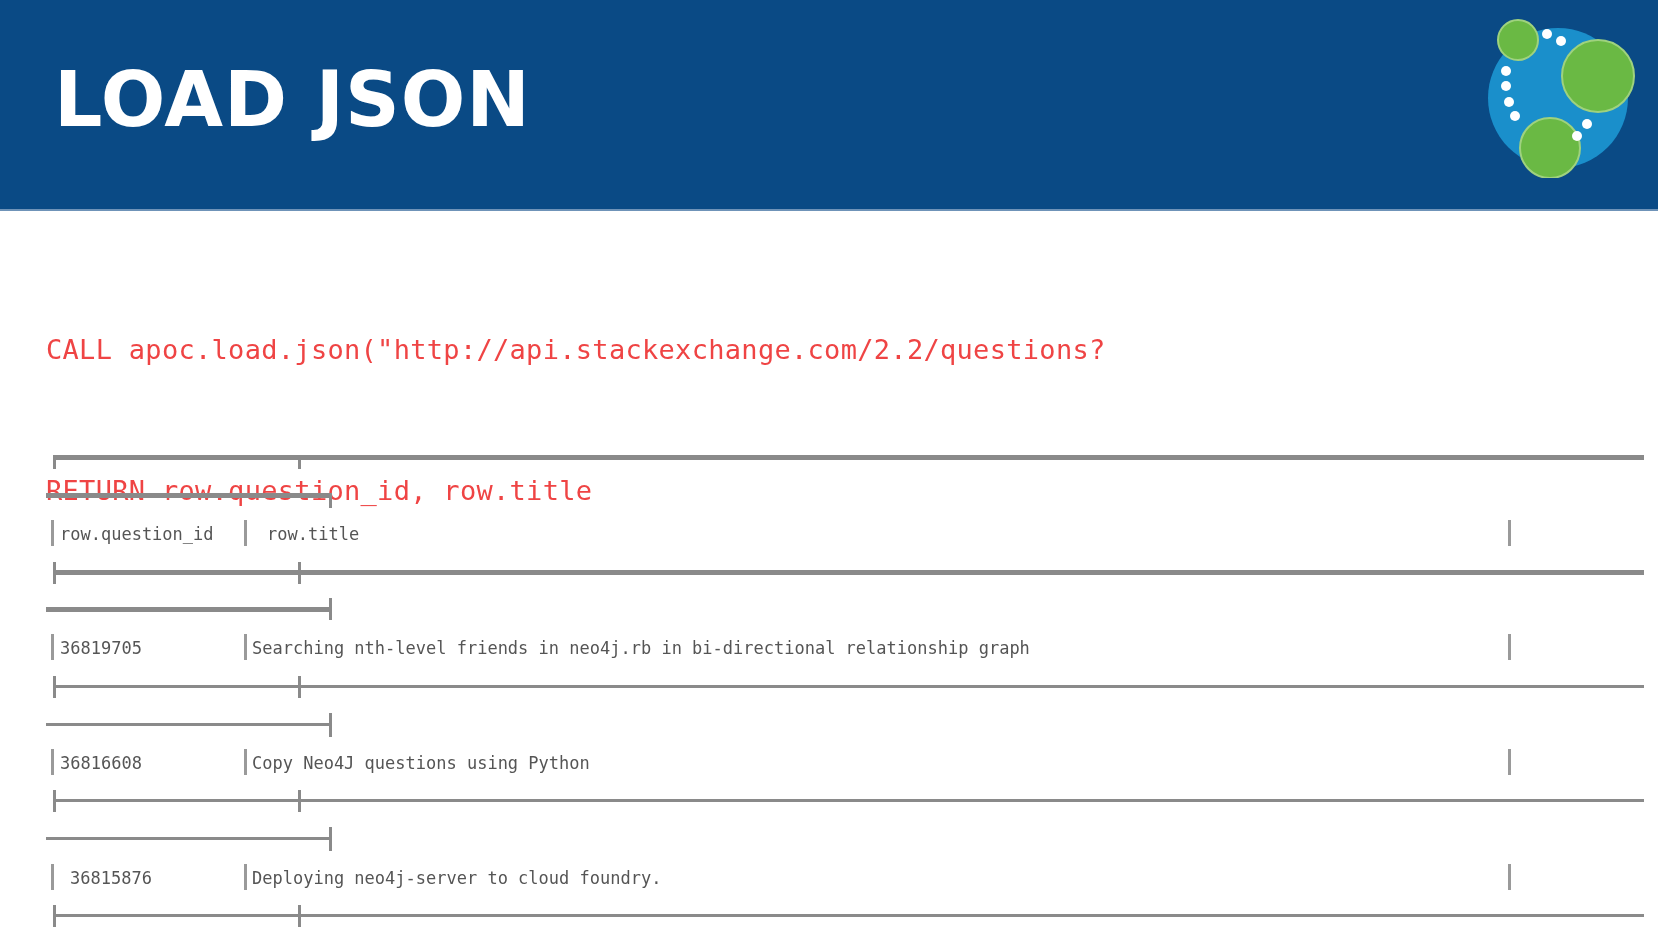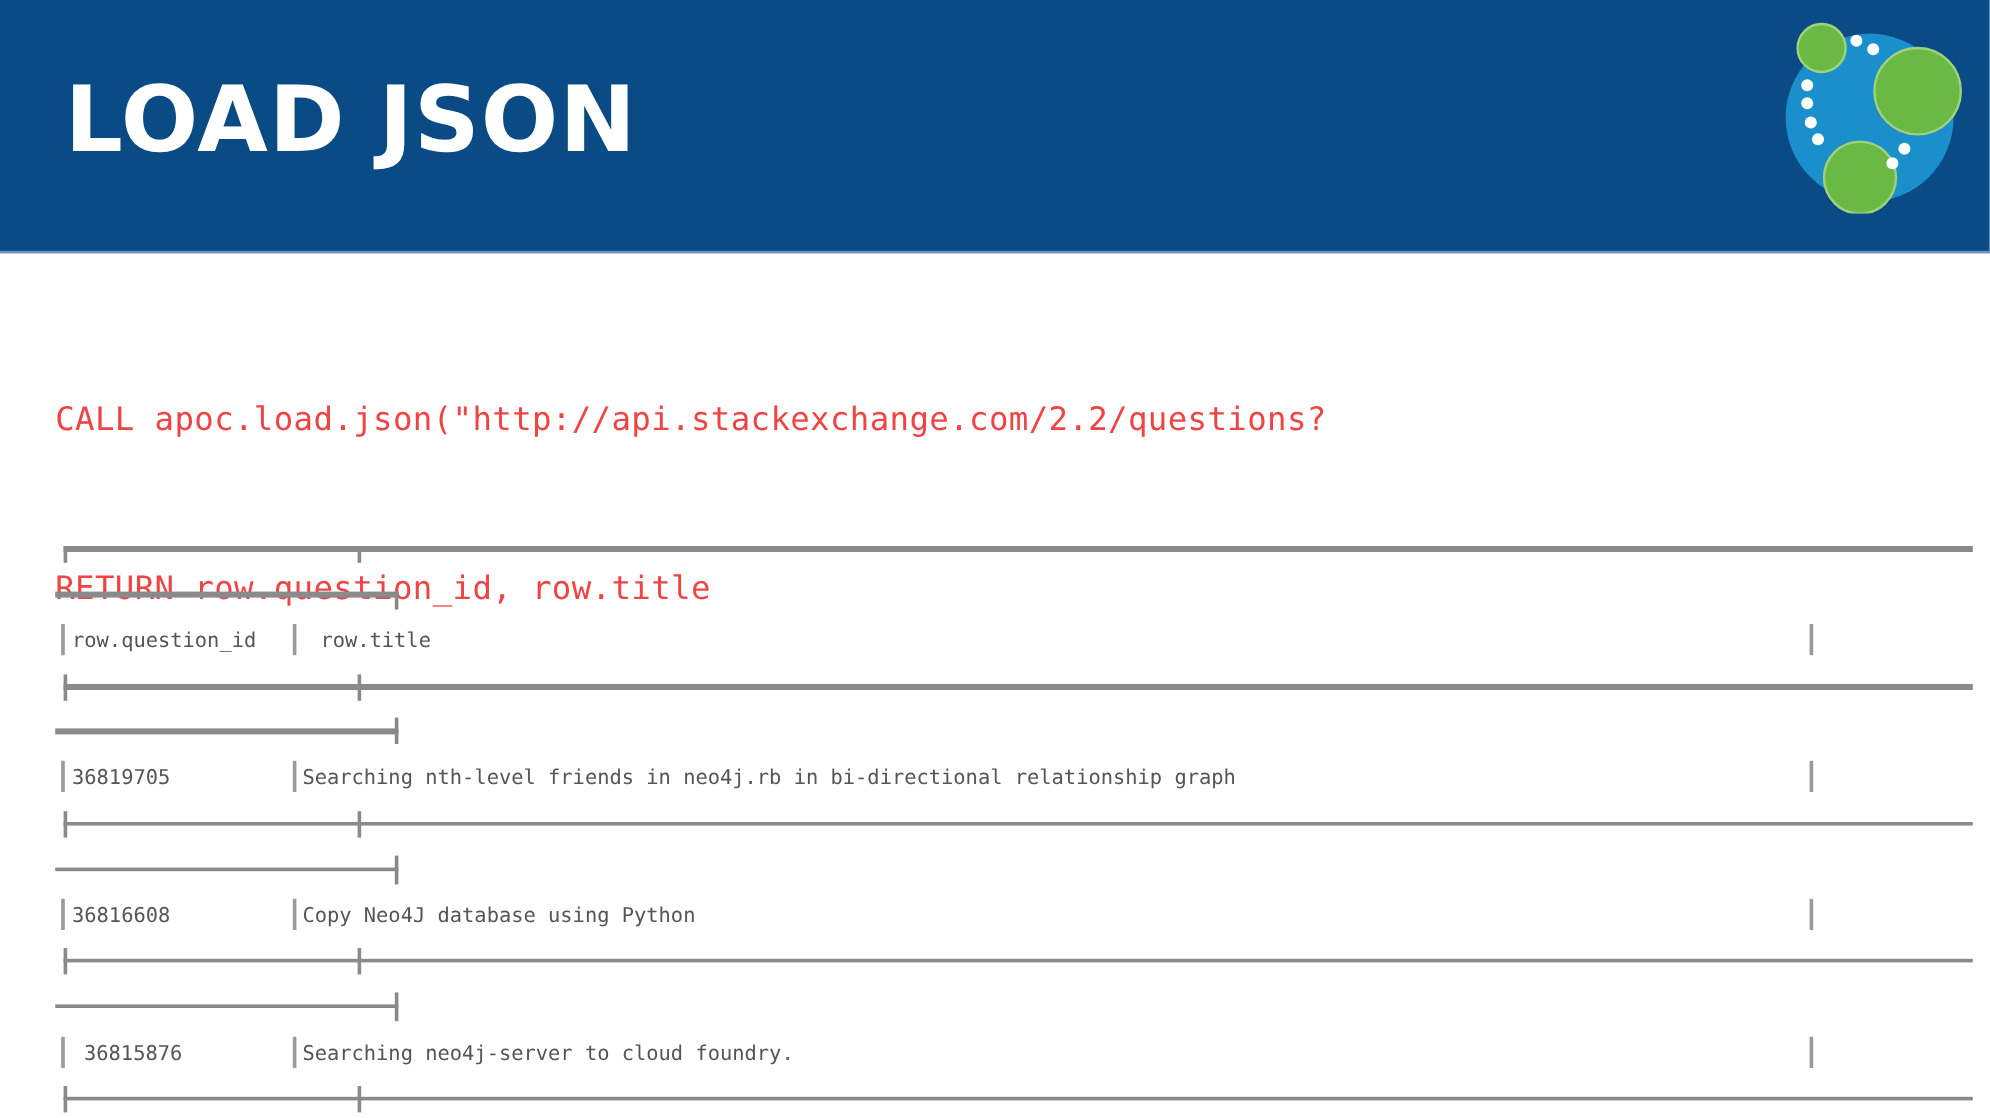--- a/index.html
+++ b/index.html
@@ -72,32 +72,32 @@
   <div class="tbl-line thin" style="left:53px; top:685px; width:1591px;"></div>
   <div class="tick" style="left:53px; top:676px; height:22px;"></div>
   <div class="tick" style="left:298px; top:676px; height:22px;"></div>
   <div class="tbl-line thin" style="left:46px; top:723px; width:286px;"></div>
   <div class="tick" style="left:329px; top:713px; height:24px;"></div>
 
   <div>
     <div class="vbar" style="left:51px; top:749px;"></div>
     <div class="cell" style="left:60px; top:753px;">36816608</div>
     <div class="vbar" style="left:244px; top:749px;"></div>
-    <div class="cell" style="left:252px; top:753px;">Copy Neo4J database using Python</div>
+    <div class="cell" style="left:252px; top:753px;">Copy Neo4J questions using Python</div>
     <div class="vbar" style="left:1508px; top:749px;"></div>
   </div>
   <div class="tbl-line thin" style="left:53px; top:799px; width:1591px;"></div>
   <div class="tick" style="left:53px; top:790px; height:22px;"></div>
   <div class="tick" style="left:298px; top:790px; height:22px;"></div>
   <div class="tbl-line thin" style="left:46px; top:837px; width:286px;"></div>
   <div class="tick" style="left:329px; top:827px; height:24px;"></div>
 
   <div>
     <div class="vbar" style="left:51px; top:864px;"></div>
     <div class="cell" style="left:60px; top:868px;margin-left:10px;">36815876</div>
     <div class="vbar" style="left:244px; top:864px;"></div>
-    <div class="cell" style="left:252px; top:868px;">Searching neo4j-server to cloud foundry.</div>
+    <div class="cell" style="left:252px; top:868px;">Deploying neo4j-server to cloud foundry.</div>
     <div class="vbar" style="left:1508px; top:864px;"></div>
   </div>
   <div class="tbl-line thin" style="left:53px; top:914px; width:1591px;"></div>
   <div class="tick" style="left:53px; top:905px; height:22px;"></div>
   <div class="tick" style="left:298px; top:905px; height:22px;"></div>
 </div>
 
 </body></html>

